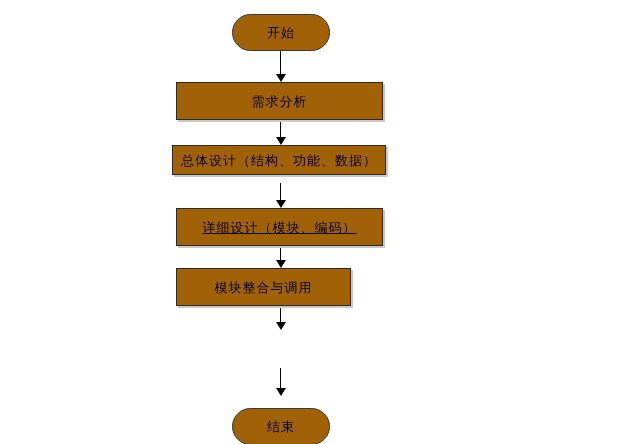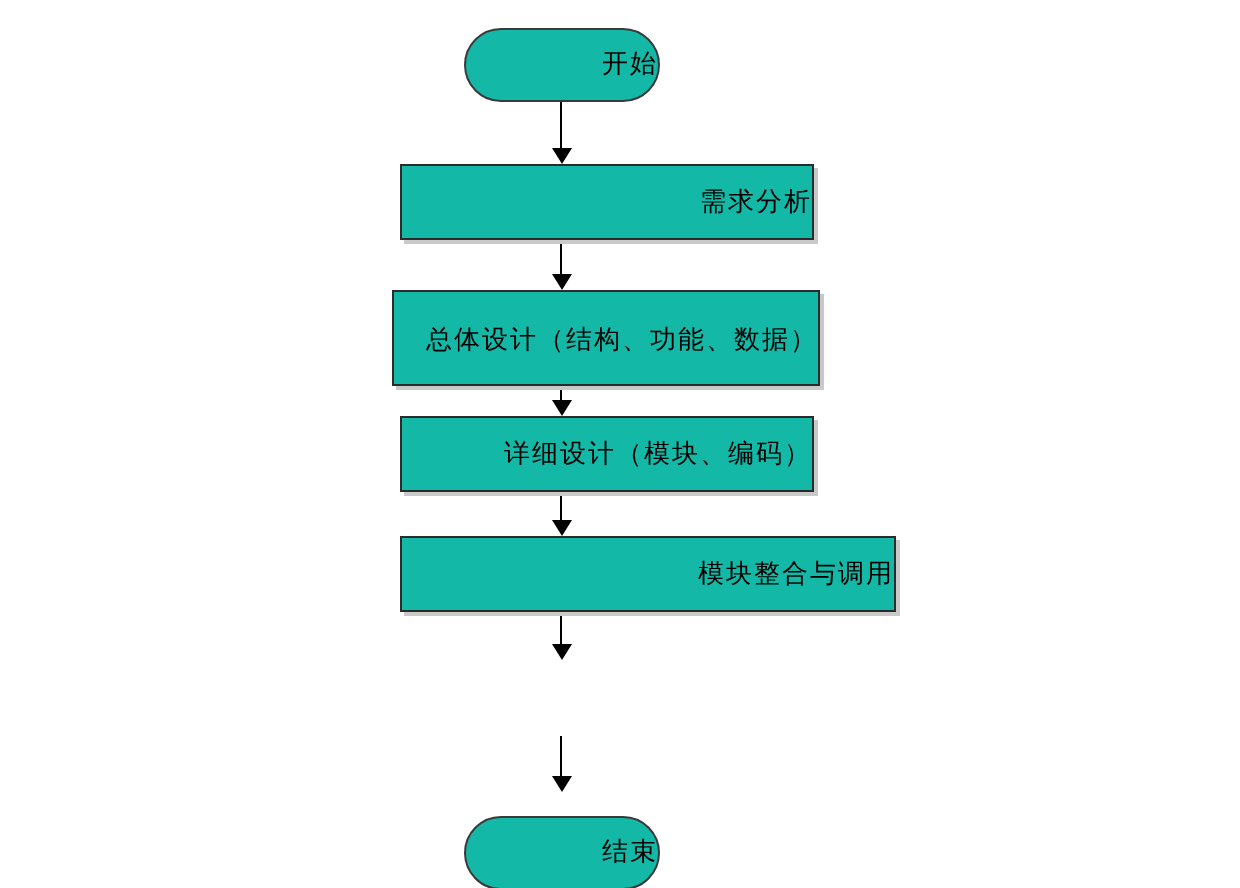--- a/index.html
+++ b/index.html
@@ -22,43 +22,42 @@
     top: 0;
     width: 620px;
     height: 444px;
   }
 
   .node {
     position: absolute;
     box-sizing: border-box;
     display: flex;
     align-items: center;
-    justify-content: flex-end;
-    background: #14b8a6;
+    justify-content: center;
+    background: #a16207;
     color: #000000;
     text-align: center;
     white-space: nowrap;
   }
 
   
   .terminal {
     border: 1.2px solid #3a3a3a;
     border-radius: 999px;
     font-size: 13px;
     letter-spacing: 1px;
   }
 
   
   .process {
     border: 1.3px solid #2b2b2b;
     border-radius: 0;
     font-size: 13px;
     letter-spacing: 1px;
     box-shadow: 2px 2px 0 0 #c9c9c9;
-    margin-left: 24px;
   }
 
   .label {
     display: block;
     line-height: 1;
   }
 
   .connector {
     position: absolute;
     pointer-events: none;
@@ -109,25 +108,25 @@
     <div class="connector" style="left: 280px; top: 368px; height: 28px;">
       <div class="conn-line" style="height: 21px; background: rgb(0, 0, 0);"></div>
       <div class="conn-head" style="top: 20px; border-top-color: rgb(0, 0, 0);"></div>
     </div>
     <div class="node terminal" style="left: 232px; top: 14px; width: 98px; height: 37px;">
       <span class="label">开始</span>
     </div>
     <div class="node process" style="left: 176px; top: 82px; width: 207px; height: 38px; border-color: rgb(43, 43, 43); box-shadow: rgb(201, 201, 201) 2px 2px 0px 0px;">
       <span class="label">需求分析</span>
     </div>
-    <div class="node process" style="left: 172px; top: 145px; width: 214px; height: 48px; border-color: rgb(43, 43, 43); box-shadow: rgb(201, 201, 201) 2px 2px 0px 0px; font-family: Liberation Serif, serif;">
+    <div class="node process" style="left: 172px; top: 145px; width: 214px; height: 30px; border-color: rgb(43, 43, 43); box-shadow: rgb(201, 201, 201) 2px 2px 0px 0px;">
       <span class="label">总体设计（结构、功能、数据）</span>
     </div>
-    <div class="node process" style="left: 176px; top: 208px; width: 207px; height: 38px; border-color: rgb(43, 43, 43); box-shadow: rgb(201, 201, 201) 2px 2px 0px 0px;">
+    <div class="node process" style="left: 176px; top: 208px; width: 207px; height: 38px; border-color: rgb(43, 43, 43); box-shadow: rgb(201, 201, 201) 2px 2px 0px 0px; text-decoration: underline;">
       <span class="label">详细设计（模块、编码）</span>
     </div>
-    <div class="node process" style="left: 176px; top: 268px; width: 248px; height: 38px; border-color: rgb(43, 43, 43); box-shadow: rgb(201, 201, 201) 2px 2px 0px 0px;">
+    <div class="node process" style="left: 176px; top: 268px; width: 175px; height: 38px; border-color: rgb(43, 43, 43); box-shadow: rgb(201, 201, 201) 2px 2px 0px 0px;">
       <span class="label">模块整合与调用</span>
     </div>
     <div class="node terminal" style="left: 232px; top: 396px; width: 98px; height: 37px; margin-top: 12px;">
       <span class="label">结束</span>
     </div>
   </div>
 
 </body></html>

